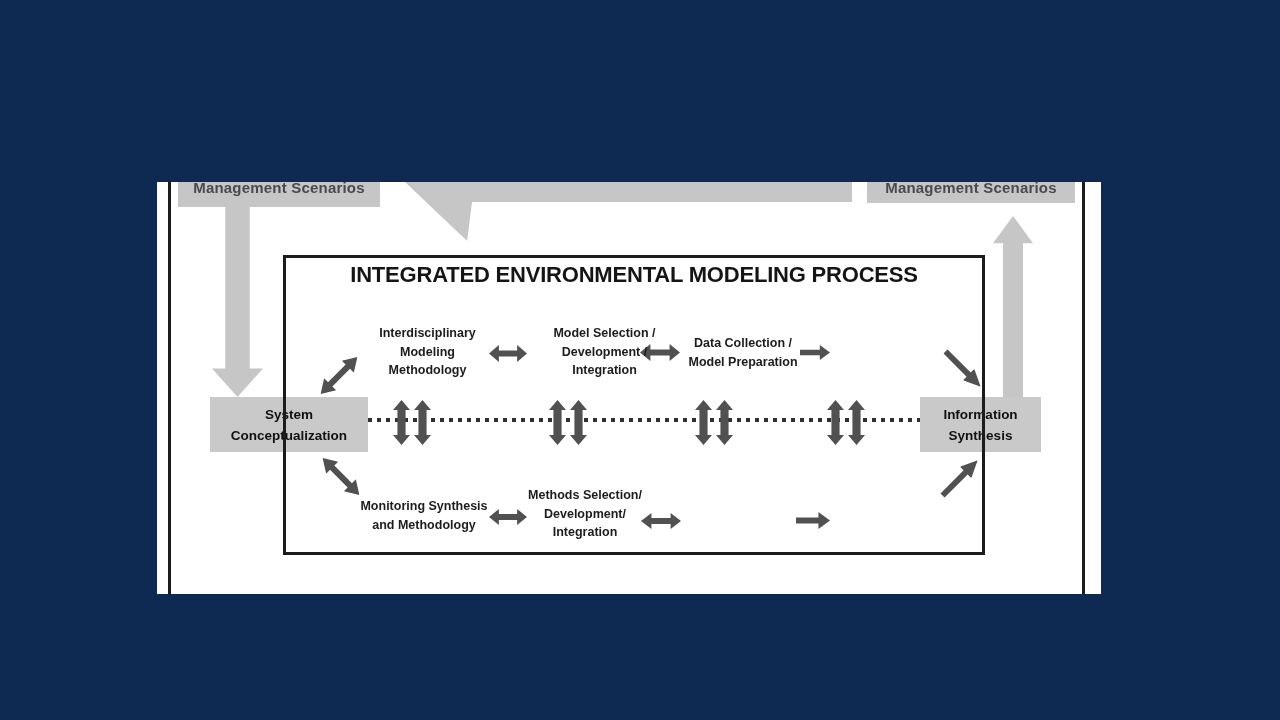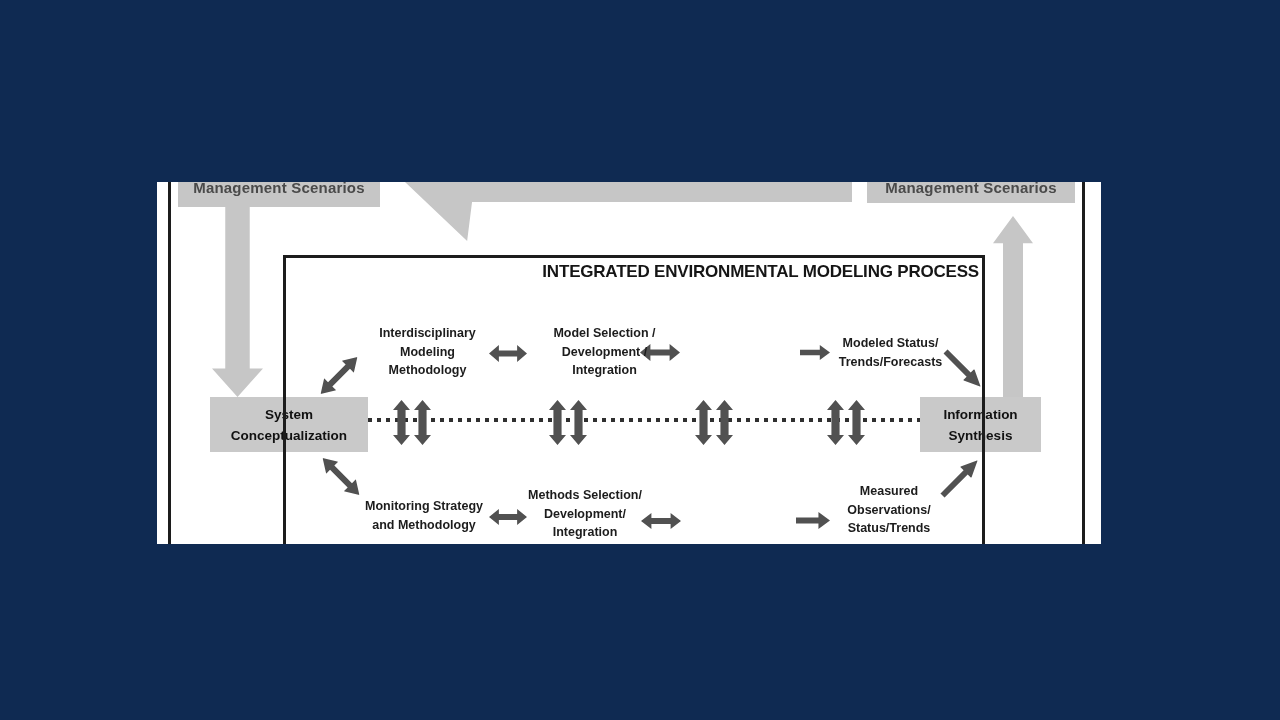--- a/index.html
+++ b/index.html
@@ -4,21 +4,21 @@
 <style>
   html,body{margin:0;padding:0;}
   body{
     width:1280px;height:720px;
     background:var(--navy,#0f2a52);
     font-family:"Liberation Sans", sans-serif;
     position:relative;overflow:hidden;
   }
   .stage{position:absolute;left:0;top:0;width:1280px;height:720px;background:var(--navy,#0f2a52);}
   .panel{
-    position:absolute;left:157px;top:182px;width:944px;height:362px;
+    position:absolute;left:157px;top:182px;width:944px;height:412px;
     background:var(--panel,#fff);overflow:hidden;
   }
   .abs{position:absolute;}
   .frame-line{position:absolute;top:0;width:3px;height:100%;background:var(--frame,#1c1c1c);}
   .mgmt{
     position:absolute;display:flex;justify-content:center;align-items:flex-start;
     background:var(--light-gray,#c6c6c6);overflow:hidden;
     font-weight:bold;font-size:15px;color:var(--mgmt-text,#4a4a4a);letter-spacing:.2px;
   }
   .mgmt span{margin-top:-4px;line-height:20px;}
@@ -34,22 +34,22 @@
   }
   .up-arrow{
     left:836px;top:34px;width:40px;height:182px;
     clip-path:polygon(50% 0,100% 15%,75% 15%,75% 100%,25% 100%,25% 15%,0 15%);
   }
   .inner-box{
     left:126px;top:73px;width:702px;height:300px;box-sizing:border-box;
     border:3px solid var(--frame,#1c1c1c);z-index:5;pointer-events:none;
   }
   .title{
-    left:120px;top:80px;width:702px;text-align:right;z-index:6;
-    font-weight:800;font-size:17px;letter-spacing:-0.2px;color:var(--title-text,#151515);
+    left:126px;top:80px;width:702px;text-align:center;z-index:6;
+    font-weight:800;font-size:22px;letter-spacing:-0.2px;color:var(--title-text,#151515);
   }
   .node{
     position:absolute;text-align:center;font-weight:bold;font-size:12.5px;
     line-height:18.5px;color:var(--node-text,#1c1c1c);white-space:pre-line;z-index:4;
   }
   .gbox{
     position:absolute;display:flex;justify-content:center;align-items:center;text-align:center;
     background:var(--node-gray,#c9c9c9);font-weight:bold;font-size:13.5px;line-height:21px;
     color:#111;white-space:pre-line;z-index:2;
   }
@@ -88,23 +88,23 @@
     <div class="abs title">INTEGRATED ENVIRONMENTAL MODELING PROCESS</div>
 
     <div class="node" style="left:203px;top:142px;width:135px">Interdisciplinary
 Modeling
 Methodology</div>
     <div class="abs dk h-double" style="left:332px;top:163px;width:38px;height:17px"></div>
     <div class="node" style="left:380px;top:142px;width:135px">Model Selection /
 Development /
 Integration</div>
     <div class="abs dk h-double" style="left:483px;top:162px;width:40px;height:17px"></div>
+    <div class="node" style="left:516px;top:152px;width:140px">Data Collection /
+Model Preparation</div>
     <div class="abs dk h-single" style="left:643px;top:163px;width:30px;height:15px"></div>
-    <div class="node" style="left:666px;top:152px;width:135px">Modeled Status/
-Trends/Forecasts</div>
 
     <div class="abs dk h-double rotm45" style="left:156px;top:185px;width:52px;height:17px"></div>
     <div class="abs dk h-double rot45" style="left:158px;top:286px;width:52px;height:17px"></div>
 
     <div class="abs dk h-single rot45" style="left:781px;top:179px;width:50px;height:16px"></div>
     <div class="abs dk h-single rotm45" style="left:778px;top:288px;width:50px;height:16px"></div>
 
     <div class="gbox" style="left:53px;top:215px;width:158px;height:55px">System
 Conceptualization</div>
     <div class="gbox" style="left:763px;top:215px;width:121px;height:55px">Information
@@ -121,26 +121,23 @@
     </div>
     <div class="pair" style="left:538px">
       <div class="dk v-double"></div>
       <div class="dk v-double"></div>
     </div>
     <div class="pair" style="left:670px">
       <div class="dk v-double"></div>
       <div class="dk v-double"></div>
     </div>
 
-    <div class="node" style="left:197px;top:315px;width:140px">Monitoring Strategy
+    <div class="node" style="left:197px;top:315px;width:140px">Monitoring Synthesis
 and Methodology</div>
     <div class="abs dk h-double" style="left:332px;top:327px;width:38px;height:16px"></div>
     <div class="node" style="left:363px;top:304px;width:130px">Methods Selection/
 Development/
 Integration</div>
     <div class="abs dk h-double" style="left:484px;top:331px;width:40px;height:16px"></div>
     <div class="abs dk h-single" style="left:639px;top:330px;width:34px;height:17px"></div>
-    <div class="node" style="left:667px;top:300px;width:130px">Measured
-Observations/
-Status/Trends</div>
 
   </div>
 </div>
 
 </body></html>

